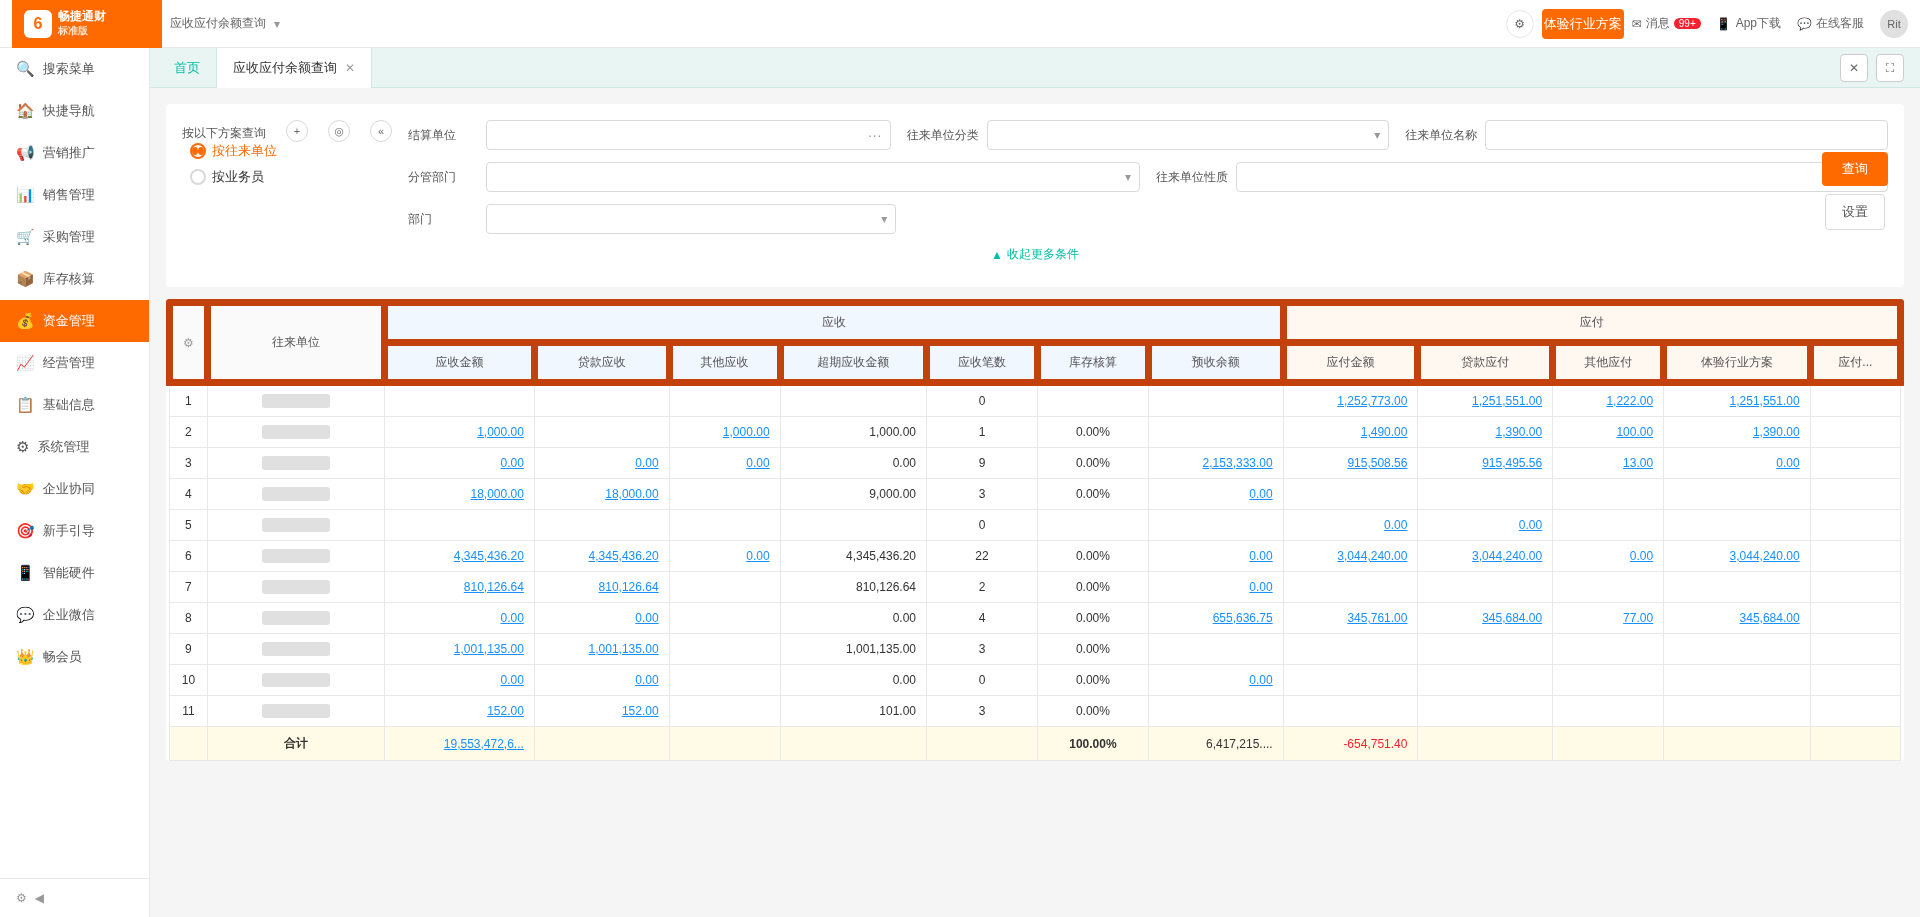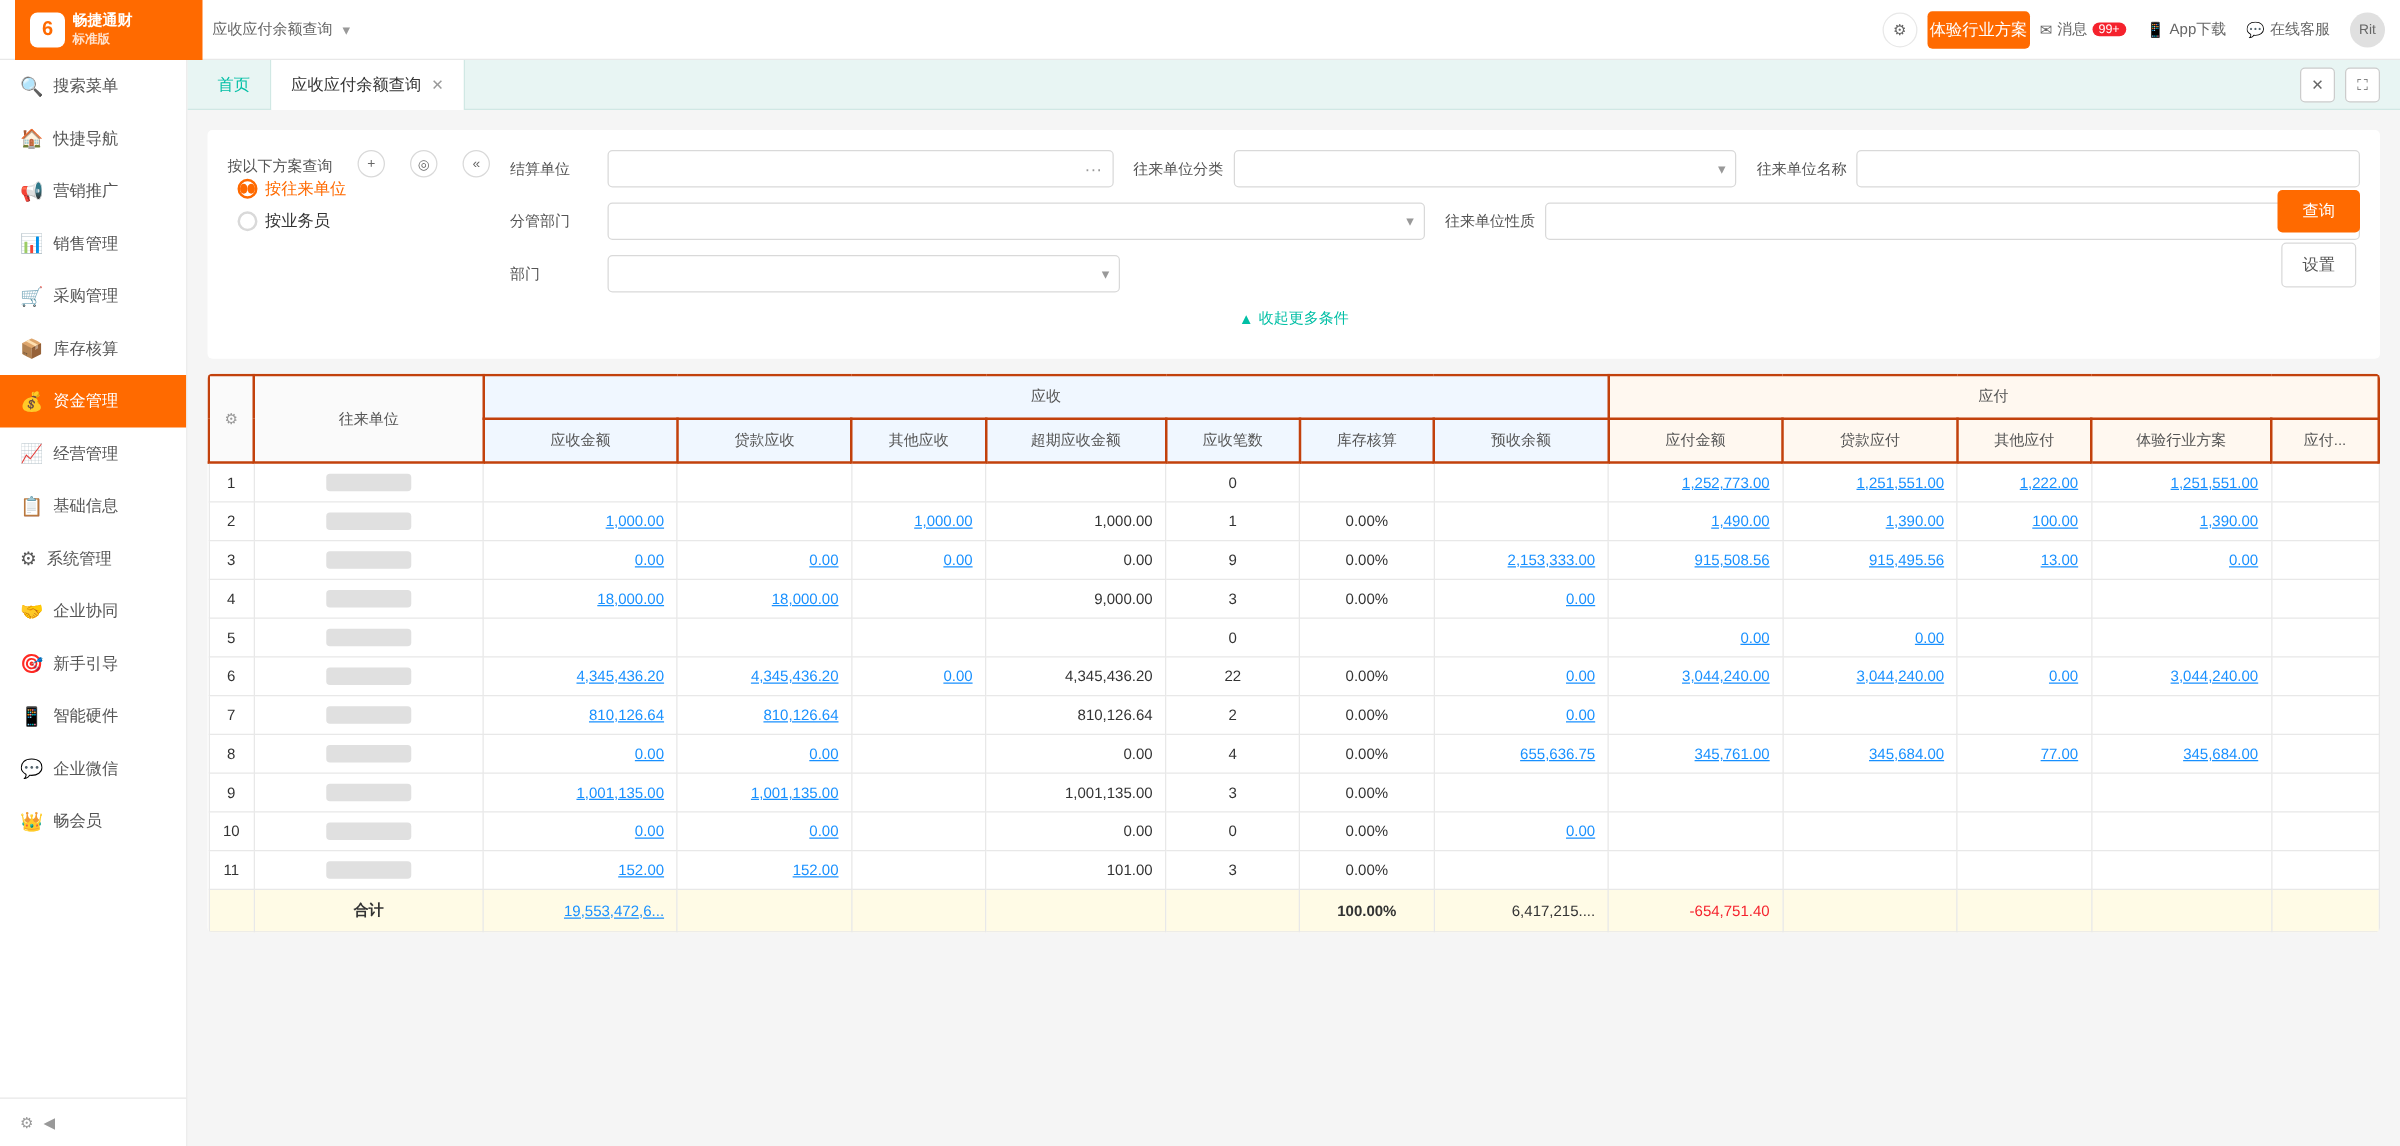--- a/index.html
+++ b/index.html
@@ -335,21 +335,21 @@
       overflow-x: auto;
     }
     table {
       width: 100%;
       border-collapse: collapse;
       font-size: 12px;
     }
     thead tr { background: #fafafa; }
     thead th {
       padding: 8px 10px;
-      border: 2px solid #c2410c;
+      border: 7px solid #c2410c;
       text-align: center;
       font-weight: 500;
       color: #555;
       white-space: nowrap;
     }
     tbody tr { background: #fff; }
     tbody td {
       padding: 8px 10px;
       border: 1px solid #e8e8e8;
       text-align: center;

